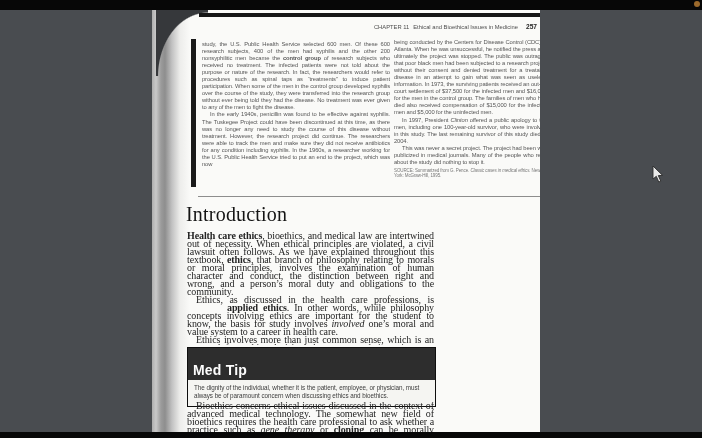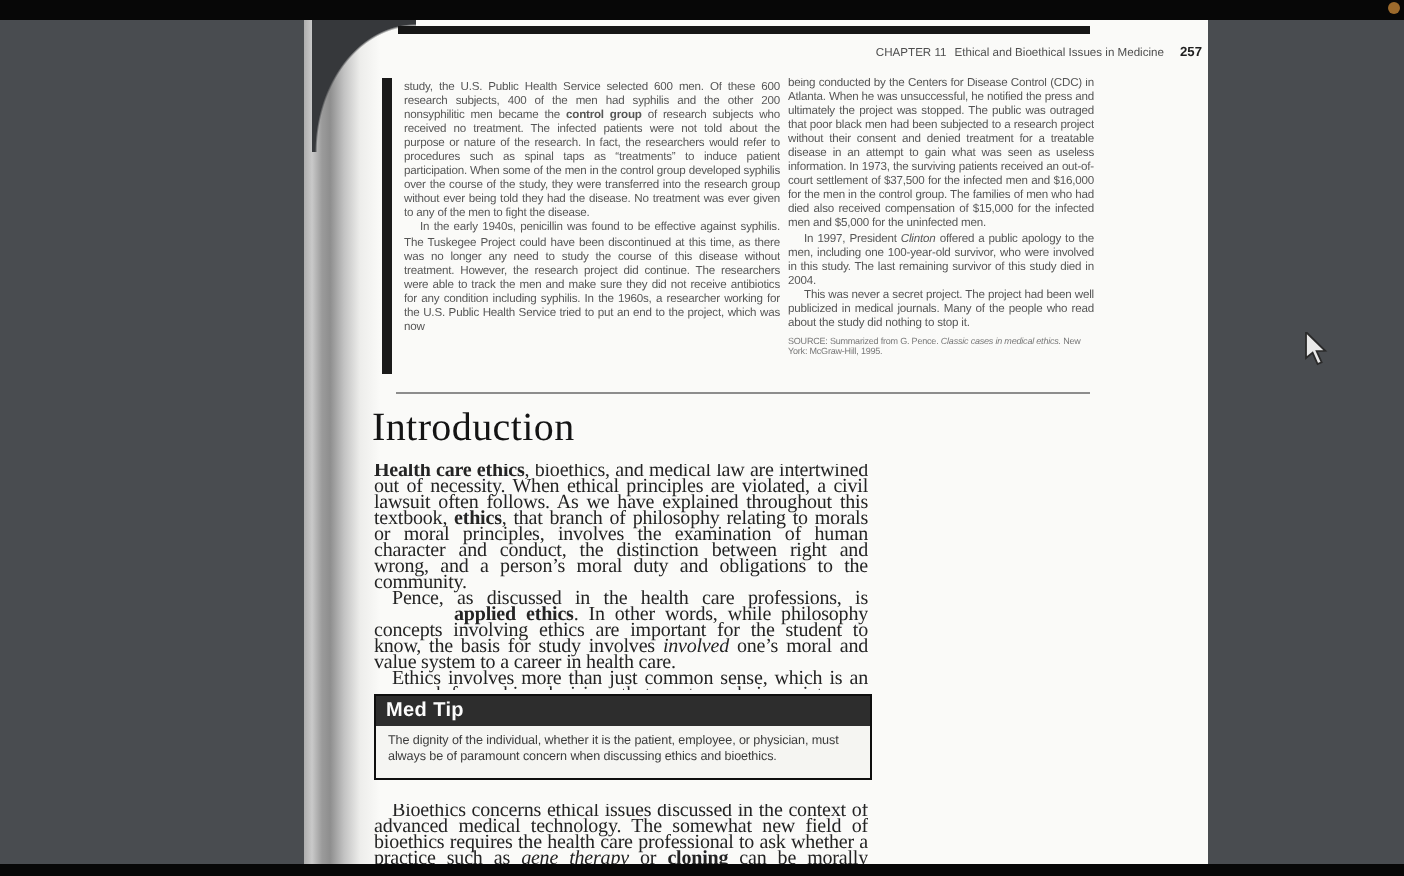--- a/index.html
+++ b/index.html
@@ -2,21 +2,21 @@
 <html><head>
 <meta charset="utf-8">
 <style>
   html,body{margin:0;padding:0;}
   body{width:702px;height:438px;background:#494c50;font-family:"Liberation Sans",sans-serif;}
   .stage{position:relative;width:702px;height:438px;background:#494c50;overflow:hidden;}
   .letterbox{position:absolute;left:0;width:702px;background:#070707;}
   .letterbox.top{top:0;height:10px;}
   .letterbox.bottom{top:432px;height:6px;}
 
-  .page{position:absolute;left:152px;top:10px;width:452px;height:422px;background:#fafaf8;overflow:hidden;}
+  .page{position:absolute;left:152px;top:10px;width:388px;height:422px;background:#fafaf8;overflow:hidden;}
   .spine{position:absolute;left:0;top:0;bottom:0;width:40px;
     background:linear-gradient(90deg,#aeaeae 0px,#c9c9c9 4px,#9b9b9b 9px,#8e8e8e 13px,#c2c2c2 20px,#ededeb 28px,#fafaf8 38px);}
   .corner-dark{position:absolute;left:4px;top:0;width:52px;height:66px;
     background:radial-gradient(52px 66px at 100% 100%, rgba(56,58,61,0) 0 95%, #36383b 97%);}
   .top-rule{position:absolute;left:47px;top:3px;width:346px;height:4px;background:#161616;}
 
   .running-head{position:absolute;right:3px;top:13px;width:330px;text-align:right;
     font-size:5.8px;color:#4e4e4e;letter-spacing:0;}
   .running-head .title{margin-left:4px;}
   .running-head .pagenum{font-weight:bold;font-size:6.6px;color:#1f1f1f;margin-left:8px;}
@@ -32,22 +32,22 @@
   .case-bottom-rule{position:absolute;left:46px;top:186px;width:347px;height:1px;background:#8d8d8d;}
 
   .intro-h{position:absolute;left:34px;top:193px;margin:0;font-family:"Liberation Serif",serif;
     font-weight:normal;font-size:20px;color:#141414;letter-spacing:0.2px;}
   .intro-body{position:absolute;left:35px;top:222px;width:247px;max-height:113px;overflow:hidden;}
   .intro-body p, .closing{margin:0;font-family:"Liberation Serif",serif;font-size:10px;
     line-height:8.0px;letter-spacing:-0.1px;text-align:justify;color:#242424;}
   .intro-body p + p{text-indent:9px;}
 
   .medtip{position:absolute;left:35px;top:337px;width:247px;border:1.5px solid #0e0e0e;background:#f5f5f2;}
-  .medtip-head{background:#2d2d2d;color:#fcfcfc;font-weight:bold;font-size:10px;
-    padding:2px 0 2px 5px;letter-spacing:0.2px;}
+  .medtip-head{background:#2d2d2d;color:#fcfcfc;font-weight:bold;font-size:14px;
+    padding:14px 0 2px 5px;letter-spacing:0.2px;}
   .medtip-body{padding:4px 6px 6px 6px;font-size:6.3px;line-height:8.2px;
     letter-spacing:-0.05px;color:#3c3c3c;text-align:left;}
 
   .closing{position:absolute;left:35px;top:392px;width:247px;text-indent:9px;max-height:40px;overflow:hidden;}
 
   .cursor{position:absolute;left:652px;top:166px;}
   .rec-dot{position:absolute;left:694px;top:1px;width:6px;height:6px;border-radius:50%;background:#9c6a2c;z-index:5;}
 </style>
 </head>
 <body>
@@ -78,21 +78,21 @@
       <p class="cs indent"><span>This was never a secret project. The project had been well publicized in medical journals. Many of the people who read about the study did nothing to stop it.</span></p>
       <p class="cs source-line"><span>SOURCE: Summarized from G. Pence. </span><span style="font-style: italic;">Classic cases in medical ethics.</span><span> New York: McGraw-Hill, 1995.</span></p>
     </div>
 
     <div class="case-bottom-rule"></div>
 
     <h1 class="intro-h">Introduction</h1>
 
     <div class="intro-body">
       <p><span style="font-weight: bold;">Health care ethics</span><span>, bioethics, and medical law are intertwined out of necessity. When ethical principles are violated, a civil lawsuit often follows. As we have explained throughout this textbook, </span><span style="font-weight: bold;">ethics</span><span>, that branch of philosophy relating to morals or moral principles, involves the examination of human character and conduct, the distinction between right and wrong, and a person’s moral duty and obligations to the community.</span></p>
-      <p><span>Pence, as discussed in the health care professions, is </span><span style="font-weight: bold; padding-left: 40px;">applied ethics</span><span>. In other words, while philosophy concepts involving ethics are important for the student to know, the basis for study involves </span><span style="font-style: italic;">involved</span><span> one’s moral and value system to a career in health care.</span></p>
+      <p><span>Ethics, as discussed in the health care professions, is </span><span style="font-weight: bold; padding-left: 40px;">applied ethics</span><span>. In other words, while philosophy concepts involving ethics are important for the student to know, the basis for study involves </span><span style="font-style: italic;">involved</span><span> one’s moral and value system to a career in health care.</span></p>
       <p><span>Ethics involves more than just common sense, which is an approach for making decisions that most people in society use. Ethics goes way beyond common sense: It requires a critical-thinking approach that examines important considerations such as fairness for all consumers, the impact of the decision on society, and the </span><span style="font-style: italic;">future</span><span> implications of the decision.</span></p>
     </div>
 
     <div class="medtip">
       <div class="medtip-head">Med Tip</div>
       <div class="medtip-body">The dignity of the individual, whether it is the patient, employee, or physician, must always be of paramount concern when discussing ethics and bioethics.</div>
     </div>
 
     <p class="closing"><span>Bioethics concerns ethical issues discussed in the context of advanced medical technology. The somewhat new field of bioethics requires the health care professional to ask whether a practice such as </span><span style="font-style: italic;">gene therapy</span><span> or </span><span style="font-weight: bold;">cloning</span><span> can be morally justified. In addition, physicians must ask themselves if these practices are compatible with the character traits of a good physician.</span></p>
   </div>

